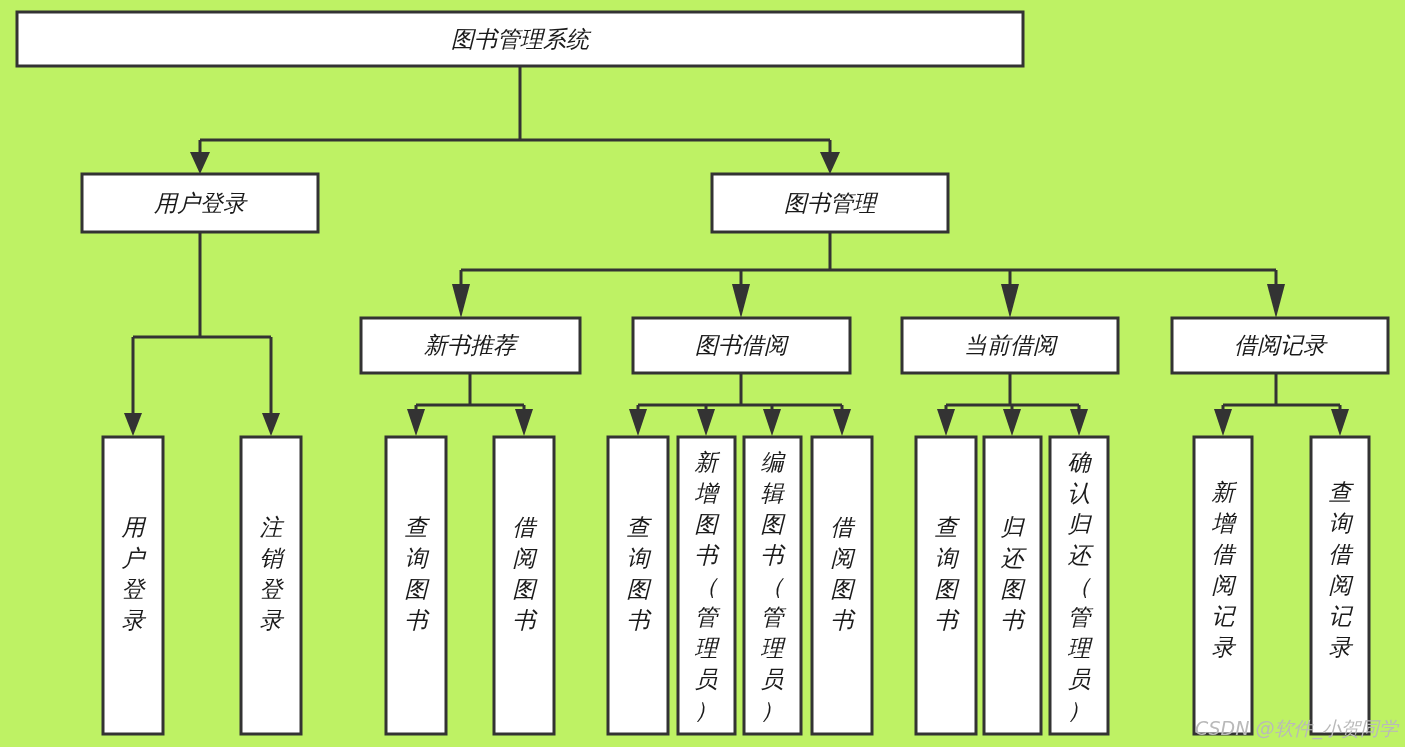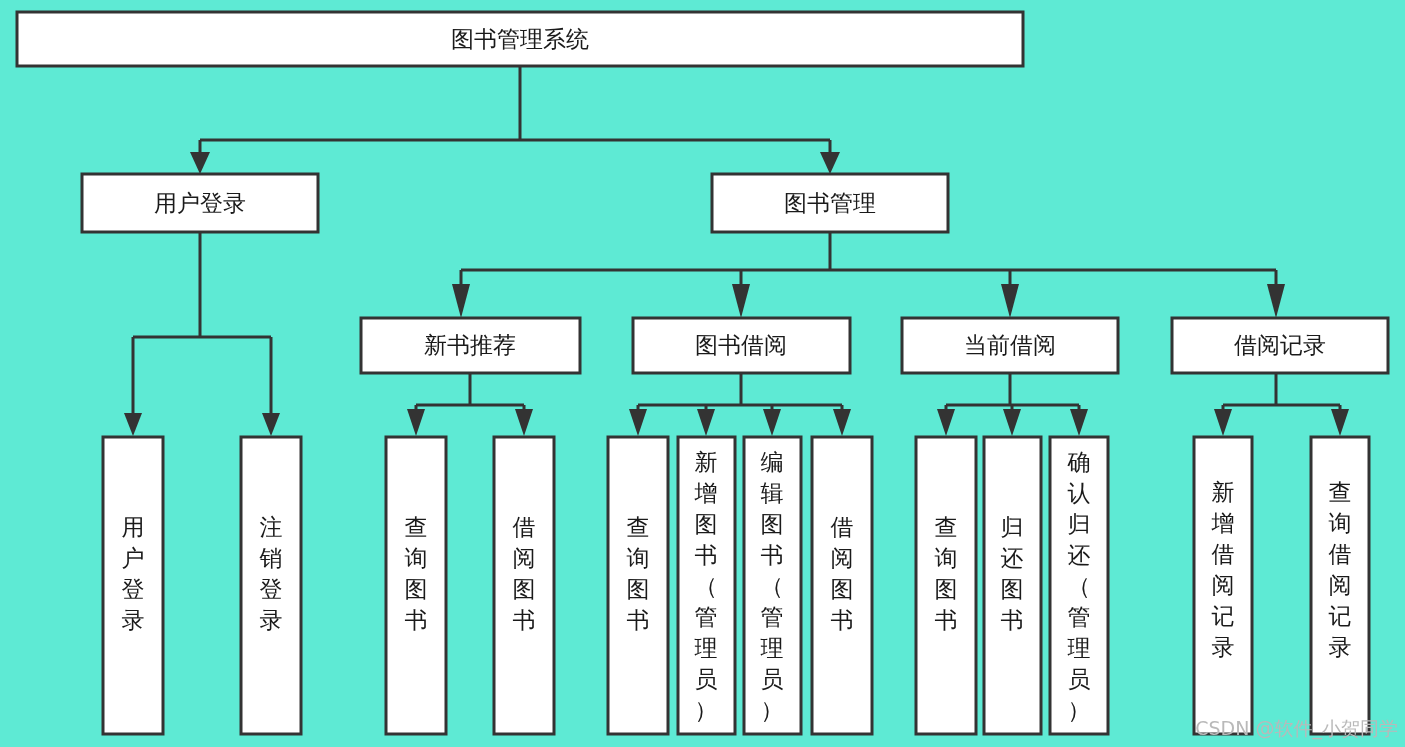--- a/index.html
+++ b/index.html
@@ -7,22 +7,23 @@
     padding: 0;
     background: #ffffff;
   }
   body {
     font-family: "DejaVu Sans", "Liberation Sans", sans-serif;
   }
   #diagram-root {
     position: relative;
     width: 1405px;
     height: 747px;
-    background: #5eead4;
+    background: #bef264;
     overflow: hidden;
+    font-style: italic;
   }
   svg.canvas {
     position: absolute;
     left: 0;
     top: 0;
     width: 1405px;
     height: 747px;
   }
   .node-rect {
     fill: #ffffff;

